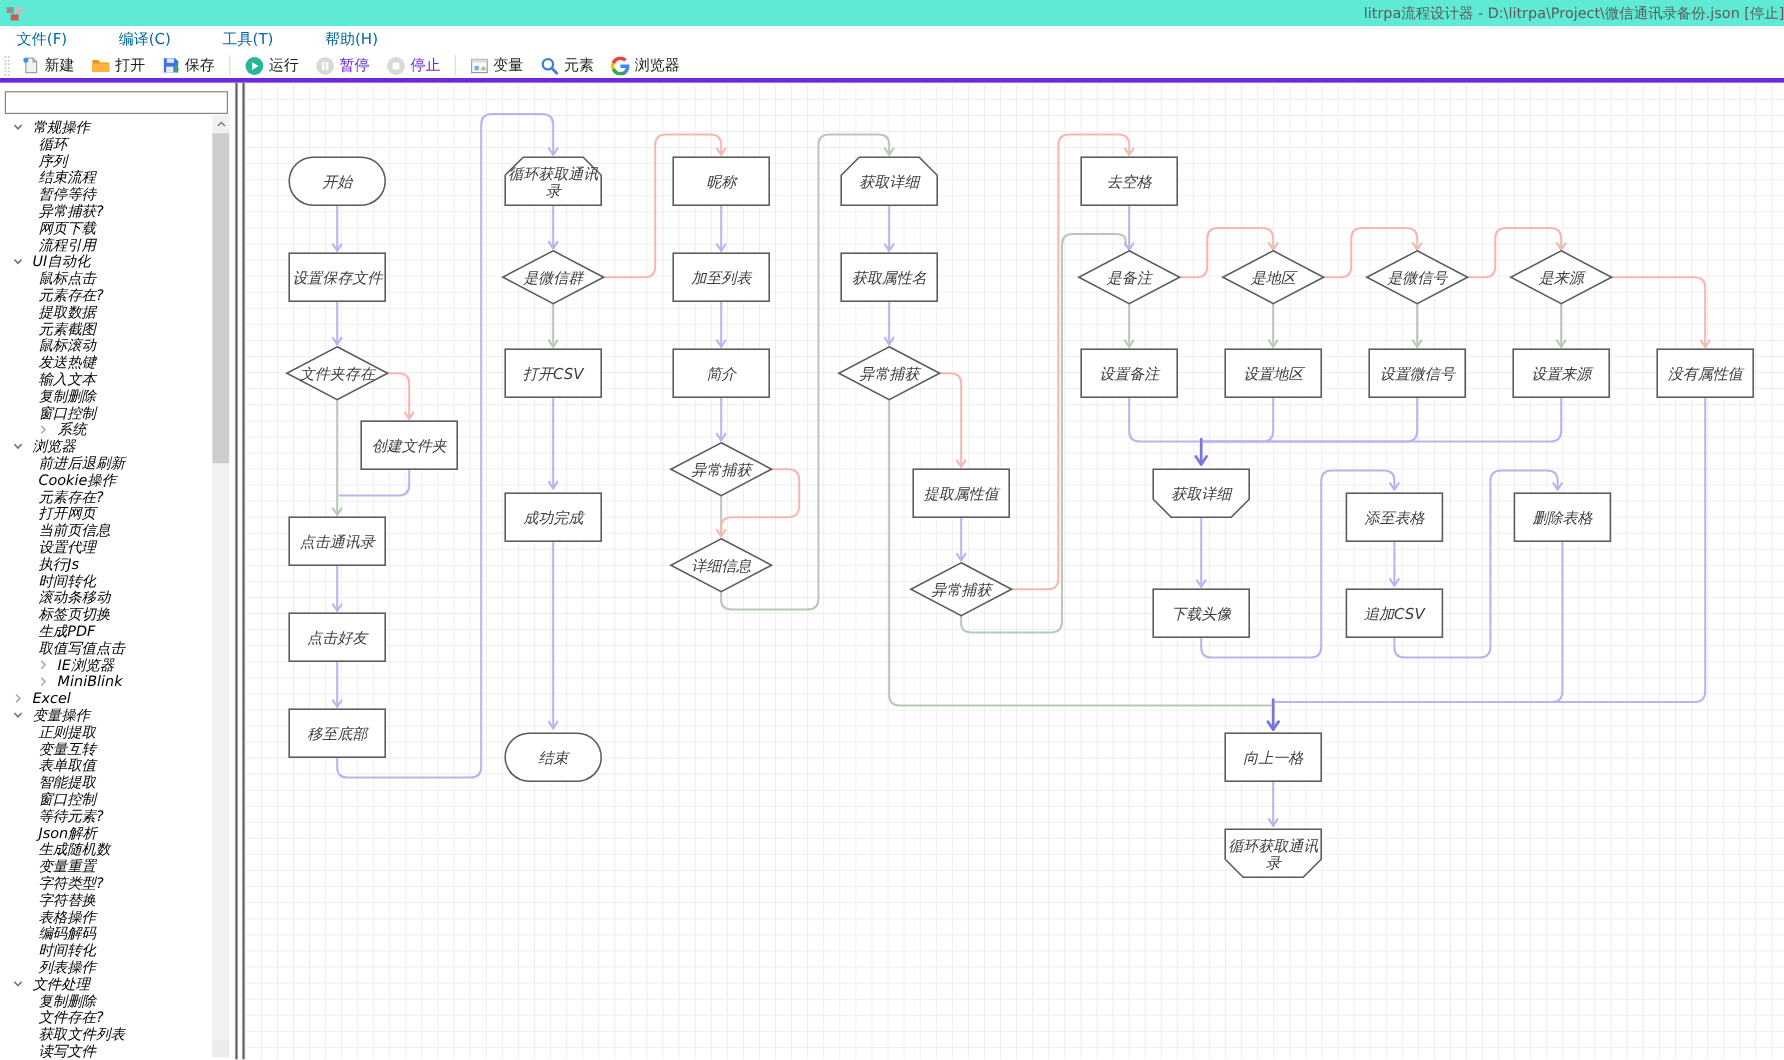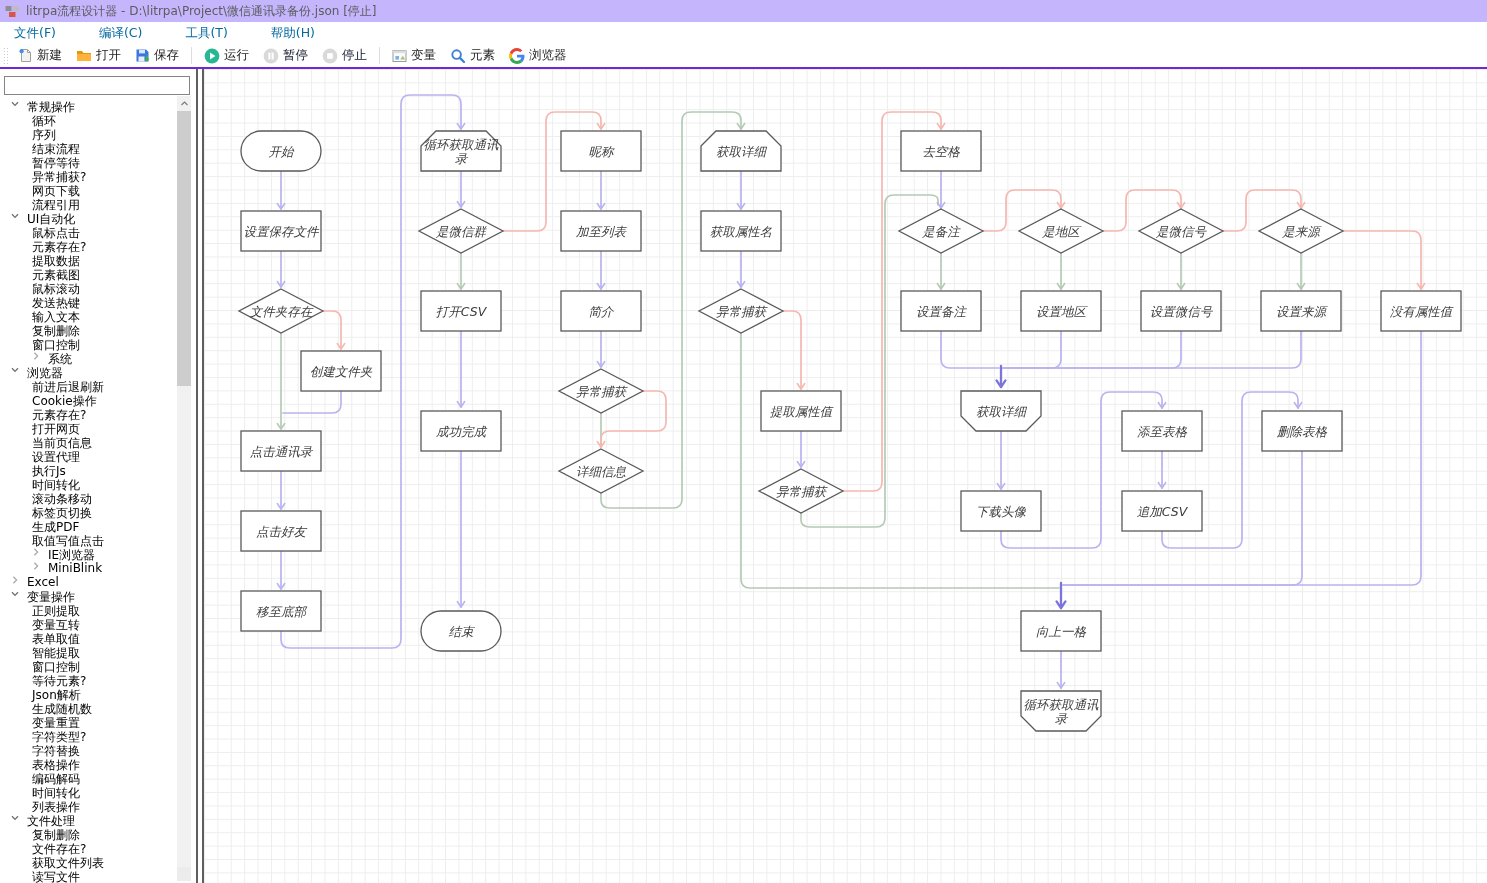--- a/index.html
+++ b/index.html
@@ -1,38 +1,38 @@
 <!DOCTYPE html>
 <html><head>
 <meta charset="utf-8">
 <style>
   * { box-sizing: border-box; }
   html,body { margin:0; padding:0; width:1487px; height:883px; overflow:hidden;
     font-family:"DejaVu Sans","Liberation Sans",sans-serif; background:#fff; }
   .titlebar { height:22px; display:flex; align-items:center; padding-left:5px;
-    font-size:12px; color:#5c5c5c; background:#c4b5fd; }
+    font-size:12px; color:#5c5c5c; background:#5eead4;justify-content:space-between; }
   .titlebar .app-icon { margin-right:6px; display:flex; }
   .menubar { height:22px; display:flex; align-items:center; font-size:12.5px; color:#0369a1; background:#fff; }
   .menu-item { padding:2px 13px; margin-right:17px; cursor:default; }
   .menu-item:first-child { margin-left:1px; }
   .toolbar { height:25px; display:flex; align-items:center; background:#fff;
-    border-bottom:2px solid #6d28d9; font-size:12.5px; color:#1f1f1f; padding-left:2px; }
+    border-bottom:4px solid #6d28d9; font-size:12.5px; color:#1f1f1f; padding-left:2px; }
   .tool-grip { width:5px; height:18px; margin:0 3px 0 1px;
     background-image:radial-gradient(#c9c9c9 1px, transparent 1px); background-size:3px 3px; }
   .tool-btn { display:flex; align-items:center; gap:4px; padding:2px 7px; cursor:default; }
-  .tool-btn.disabled { color:#0f172a; }
+  .tool-btn.disabled { color:#6d28d9; }
   .tool-btn .ticon { display:flex; align-items:center; }
   .tool-sep { width:1px; height:17px; background:#ddd; margin:0 5px; }
   .main { position:relative; height:814px; display:flex; }
   .sidebar { width:196px; position:relative; background:#fff; flex:none; }
   .search-input { position:absolute; left:4px; top:7px; width:186px; height:19px;
     border:1px solid #848484; background:#fff; font-size:12px; padding:0 3px; outline:none; }
   .tree { position:absolute; left:0; top:30px; width:176px; bottom:0; overflow:hidden;
     font-size:12px; color:#000; }
-  .tree-row { height:14px; display:flex; align-items:flex-start; white-space:nowrap; cursor:default; }
+  .tree-row { height:14px; display:flex; align-items:center; white-space:nowrap; cursor:default;font-style:italic; }
   .tree-row .chev { width:10px; height:10px; margin-right:7px; flex:none; display:flex; }
   .tree-row.g0 { padding-left:10px; }
   .tree-row.g1 { padding-left:31px; }
   .tree-row.leaf1 { padding-left:32px; }
   .vscroll { position:absolute; right:5px; top:27px; width:14px; bottom:2px; background:#f1f1f1; }
   .vs-btn { position:absolute; left:0; width:14px; height:14px; background:#f1f1f1;
     display:flex; align-items:center; justify-content:center; }
   .vs-up { top:0; } .vs-down { bottom:0; background:#ececec; }
   .vs-thumb { position:absolute; left:0; top:15px; width:14px; height:275px; background:#cdcdcd; }
   .splitter { width:8px; flex:none; background:#fff; border-left:2px solid #5f5f5f;

